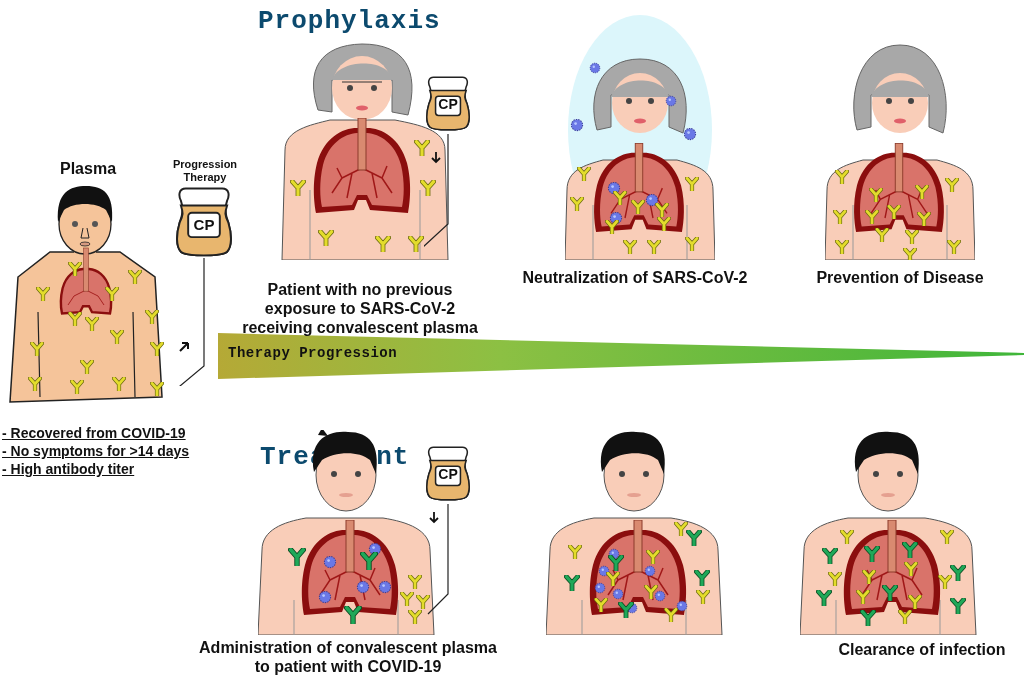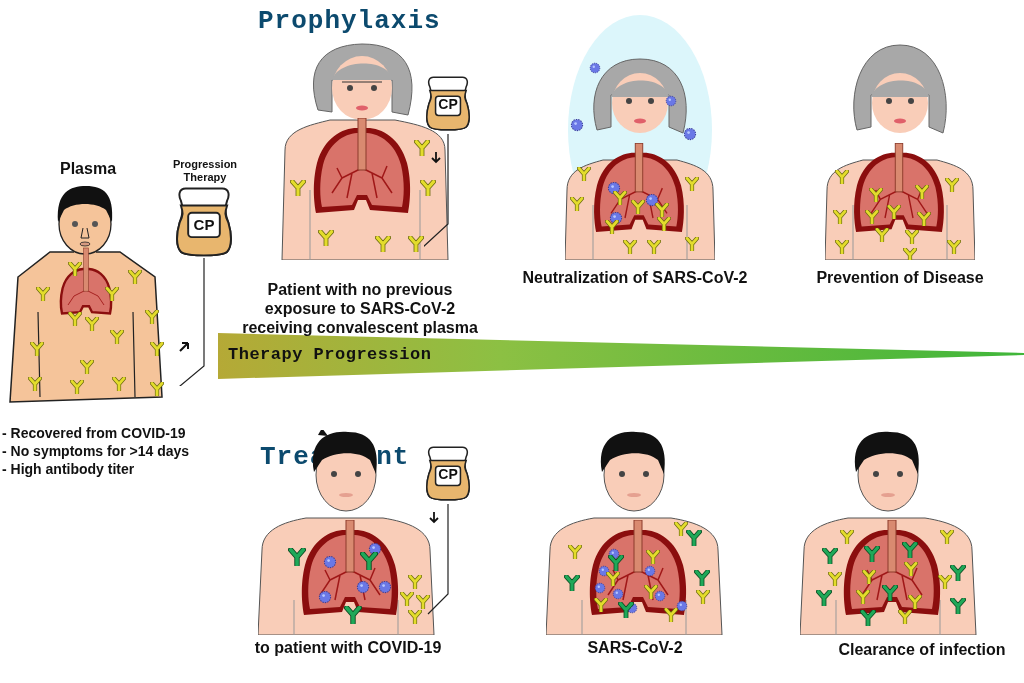--- a/index.html
+++ b/index.html
@@ -1,23 +1,23 @@
 <!DOCTYPE html>
 <html><head>
 <meta charset="utf-8">
 <style>
   html, body { margin:0; padding:0; background:#ffffff; }
   body { width:1024px; height:683px; position:relative; overflow:hidden; font-family:"Liberation Sans", sans-serif; color:#111; }
   .abs { position:absolute; }
   .section-title { font-family:"Liberation Mono", monospace; font-weight:bold; font-size:26px; letter-spacing:1px; color:#0c4a6e; }
   .caption { font-weight:bold; font-size:16px; text-align:center; line-height:19px; color:#111; }
   .small-cap { font-weight:bold; font-size:11px; text-align:center; line-height:13px; }
-  .criteria { font-weight:bold; font-size:14px; line-height:18px; }
+  .criteria { font-weight:bold; font-size:14px; line-height:18px;text-decoration:underline; }
   .figure svg { display:block; }
-  .progress-label { font-family:"Liberation Mono", monospace; font-weight:bold; font-size:17px; color:#111; letter-spacing:0.5px; }
+  .progress-label { font-family:"Liberation Mono", monospace; font-weight:bold; font-size:14px; color:#111; letter-spacing:0.5px; }
 </style>
 </head>
 <body>
 
 <svg width="0" height="0" style="position:absolute">
   <defs>
     <symbol id="ab-y" viewBox="0 0 20 20">
       <path d="M10 19 L10 10 M10 10 L3 2 M10 10 L17 2" stroke="#6b6a10" stroke-width="6" stroke-linecap="round" fill="none"></path>
       <path d="M10 19 L10 10 M10 10 L3 2 M10 10 L17 2" stroke="#e3dc2c" stroke-width="4" stroke-linecap="round" fill="none"></path>
     </symbol>
@@ -242,20 +242,21 @@
 </div>
 <div class="abs figure" style="left:424px; top:444px; width:50px; height:180px;">
   <svg width="50" height="180" viewBox="0 0 50 180">
     <use href="#bag" x="2" y="0" width="44" height="60"></use>
     <path d="M24 60 L24 150 L 4 170" stroke="#222" stroke-width="1.2" fill="none"></path>
     <path d="M10 68 L10 78 M6 74 L10 78 L14 74" stroke="#111" stroke-width="1.8" fill="none"></path>
   </svg>
   <div class="abs" style="left:10px; top:22px; width:28px; text-align:center; font-weight:bold; font-size:14px;">CP</div>
 </div>
 <div class="abs caption" style="left:168px; top:638px; width:360px;">
+  <div>Administration of convalescent plasma</div>
   <div>to patient with COVID-19</div>
 </div>
 
 <div class="abs figure" style="left:546px; top:430px; width:180px; height:205px;">
   <svg width="180" height="205" viewBox="0 0 180 205">
     <path d="M4 120 C4 100 25 92 48 88 L125 88 C150 92 172 100 172 120 L176 205 L0 205 Z" fill="#f9cdb8" stroke="#555" stroke-width="1"></path>
     <path d="M36 170 L36 205 M140 170 L140 205" stroke="#999" stroke-width="1"></path>
     <ellipse cx="88" cy="45" rx="30" ry="36" fill="#f9cdb8" stroke="#555" stroke-width="1"></ellipse>
     <path d="M56 42 C50 10 70 0 90 2 C112 2 122 15 118 44 L112 30 C100 20 76 22 64 30 Z" fill="#111"></path>
     <circle cx="76" cy="44" r="3" fill="#444"></circle>
@@ -279,21 +280,20 @@
     <use href="#ab-y" x="22" y="115" width="14" height="14"></use>
     <use href="#ab-y" x="60" y="142" width="14" height="14"></use>
     <use href="#ab-y" x="100" y="120" width="14" height="14"></use>
     <use href="#ab-y" x="98" y="155" width="14" height="14"></use>
     <use href="#ab-y" x="48" y="168" width="14" height="14"></use>
     <use href="#ab-y" x="118" y="178" width="14" height="14"></use>
     <use href="#ab-y" x="150" y="160" width="14" height="14"></use>
   </svg>
 </div>
 <div class="abs caption" style="left:545px; top:638px; width:180px;">
-  <div>SARS-CoV-2</div>
 </div>
 
 <div class="abs figure" style="left:800px; top:430px; width:180px; height:205px;">
   <svg width="180" height="205" viewBox="0 0 180 205">
     <path d="M4 120 C4 100 25 92 48 88 L125 88 C150 92 172 100 172 120 L176 205 L0 205 Z" fill="#f9cdb8" stroke="#555" stroke-width="1"></path>
     <path d="M36 170 L36 205 M140 170 L140 205" stroke="#999" stroke-width="1"></path>
     <ellipse cx="88" cy="45" rx="30" ry="36" fill="#f9cdb8" stroke="#555" stroke-width="1"></ellipse>
     <path d="M56 42 C50 10 70 0 90 2 C112 2 122 15 118 44 L112 30 C100 20 76 22 64 30 Z" fill="#111"></path>
     <circle cx="76" cy="44" r="3" fill="#444"></circle>
       <circle cx="100" cy="44" r="3" fill="#444"></circle>

